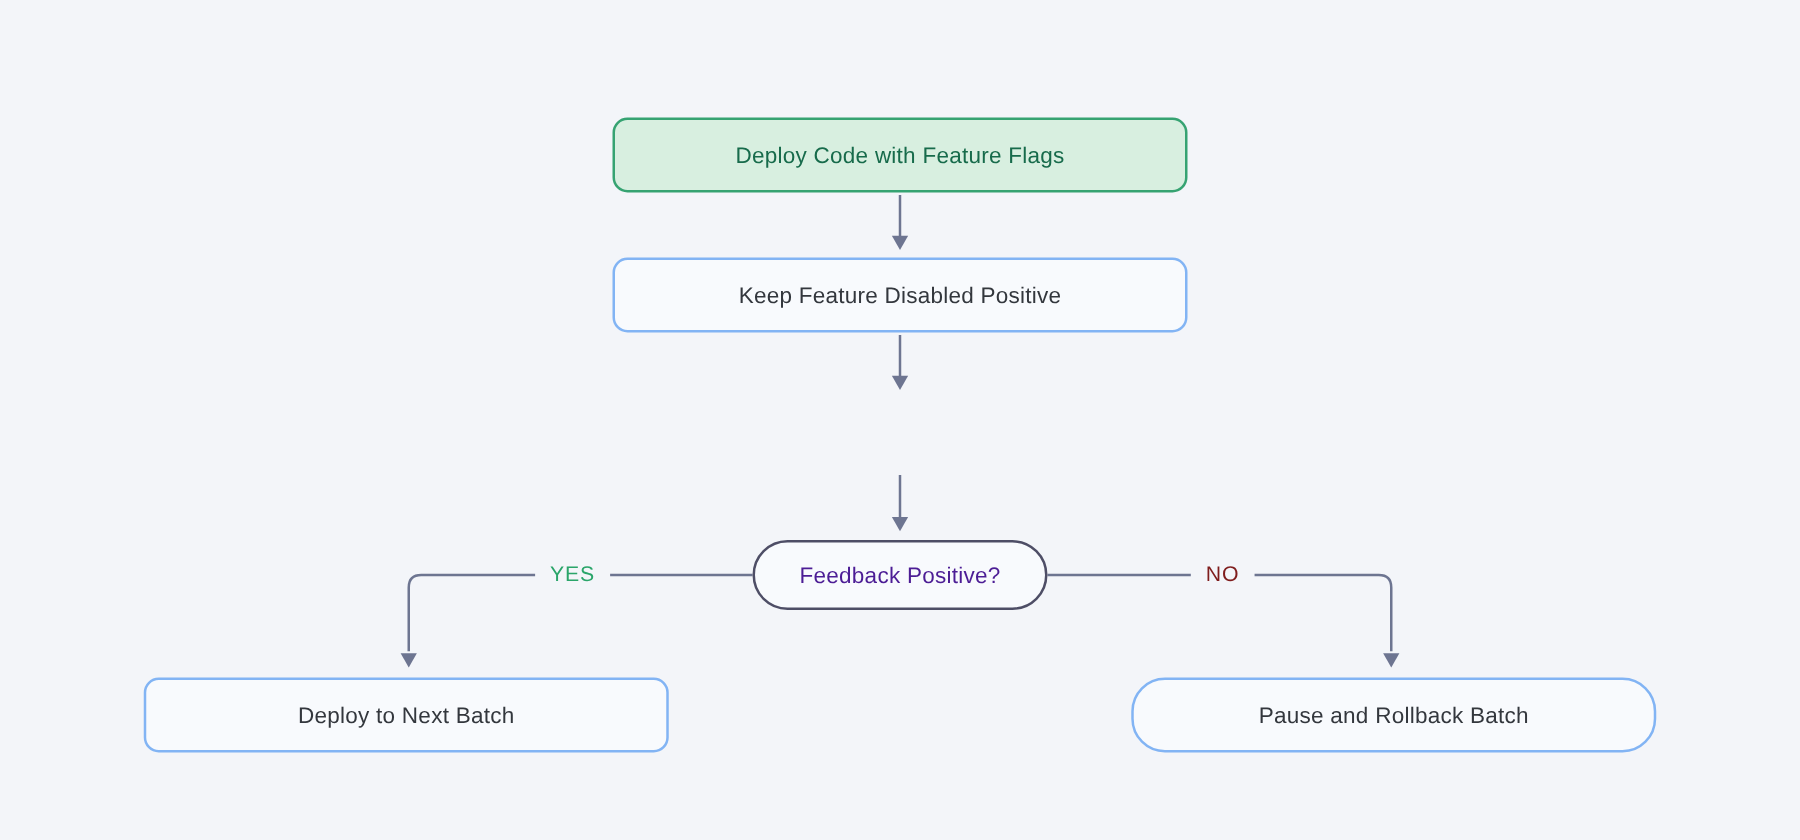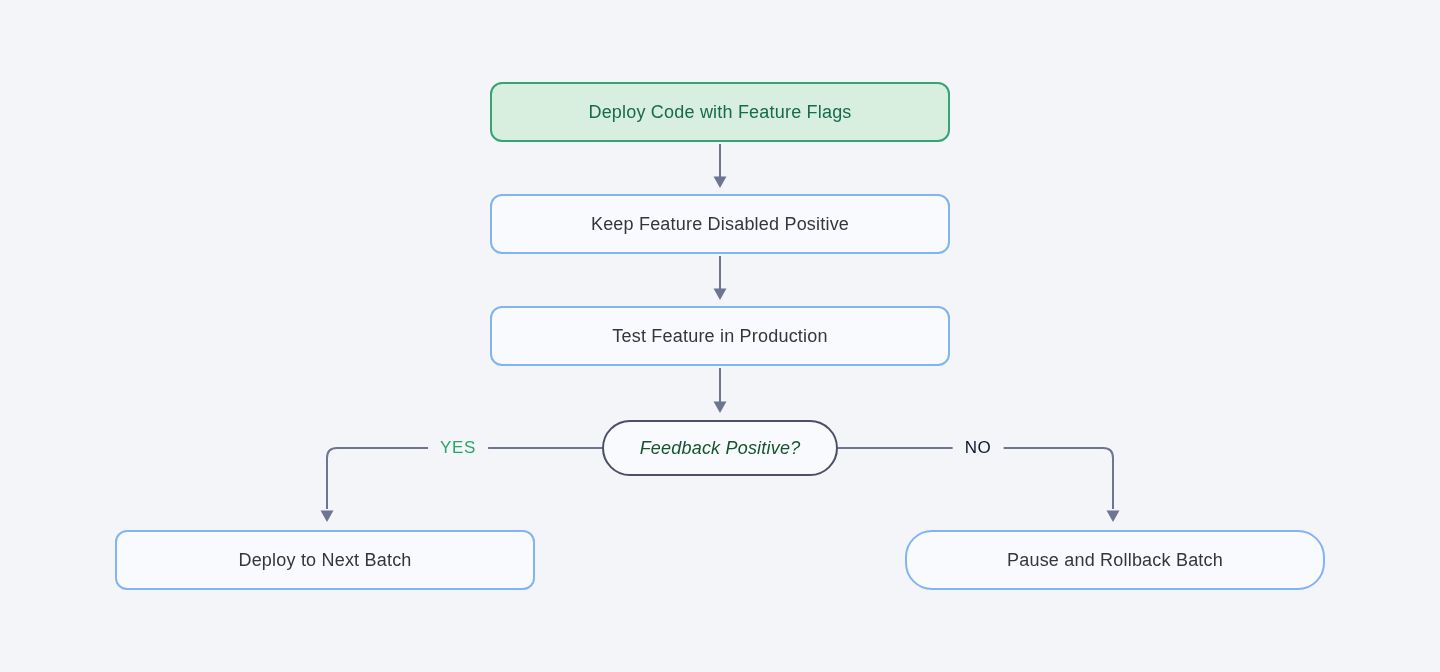--- a/index.html
+++ b/index.html
@@ -5,21 +5,21 @@
   * { margin: 0; padding: 0; box-sizing: border-box; }
   html, body { width: 1440px; height: 672px; }
   body {
     font-family: "Liberation Sans", "DejaVu Sans", sans-serif;
     background: #f3f5f9;
     position: relative;
     overflow: hidden;
   }
   .canvas {
     position: absolute;
-    left: 0; top: 0;
+    left: 0; top: 12px;
     width: 1440px; height: 512px;
   }
   svg.connectors {
     position: absolute;
     left: 0; top: 0;
     width: 1440px; height: 672px;
     pointer-events: none;
   }
   .node {
     position: absolute;
@@ -37,35 +37,34 @@
   }
   .node.start {
     background: #d8efe0;
     border-color: #36a372;
     color: #176b4b;
     font-weight: 500;
   }
   .node.decision {
     border-color: #4e4e66;
     border-radius: 28px;
-    color: #14532d;
-    font-style: italic;
+    color: #4c1d95;
   }
   .edge-label {
     position: absolute;
     transform: translate(-50%, -50%);
     background: #f3f5f9;
     padding: 2px 12px;
     font-size: 17px;
     font-weight: 400;
     letter-spacing: 0.6px;
     line-height: 20px;
   }
   .edge-label.yes { color: #2aa56a; }
-  .edge-label.no  { color: #0f172a; }
+  .edge-label.no  { color: #7f1d1d; }
 
   
   #node-deploy   { left: 490px; top: 82px;  width: 460px; height: 60px; }
   #node-keep     { left: 490px; top: 194px; width: 460px; height: 60px; }
   #node-test     { left: 490px; top: 306px; width: 460px; height: 60px; }
   #node-decision { left: 602px; top: 420px; width: 236px; height: 56px; }
   #node-proceed  { left: 115px; top: 530px; width: 420px; height: 60px; }
   #node-pause    { left: 905px; top: 530px; width: 420px; height: 60px; border-radius: 27px; }
 
   #label-yes { left: 458px; top: 448px; }
@@ -99,23 +98,20 @@
   </svg>
 
   <div class="node start" id="node-deploy">
     <span>Deploy Code with Feature Flags</span>
   </div>
 
   <div class="node" id="node-keep">
     <span>Keep Feature Disabled Positive</span>
   </div>
 
-  <div class="node" id="node-test">
-    <span>Test Feature in Production</span>
-  </div>
 
   <div class="node decision" id="node-decision">
     <span>Feedback Positive?</span>
   </div>
 
   <div class="node" id="node-proceed">
     <span>Deploy to Next Batch</span>
   </div>
 
   <div class="node" id="node-pause">

